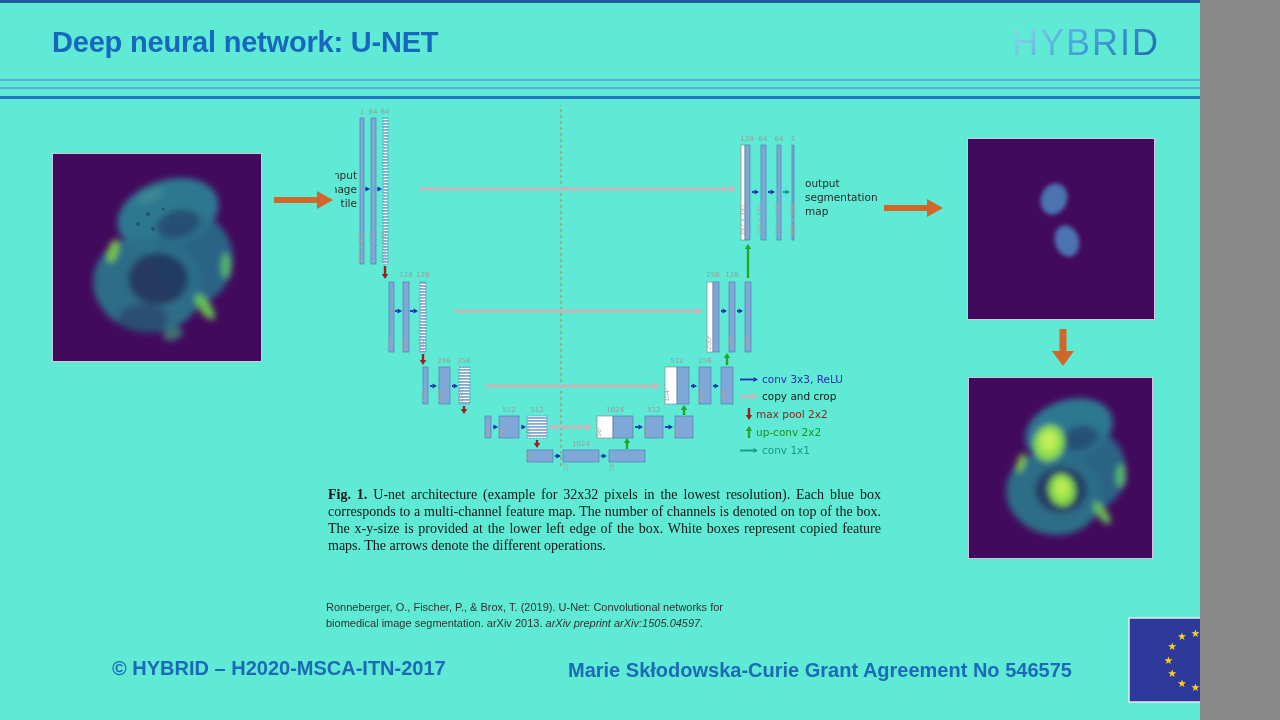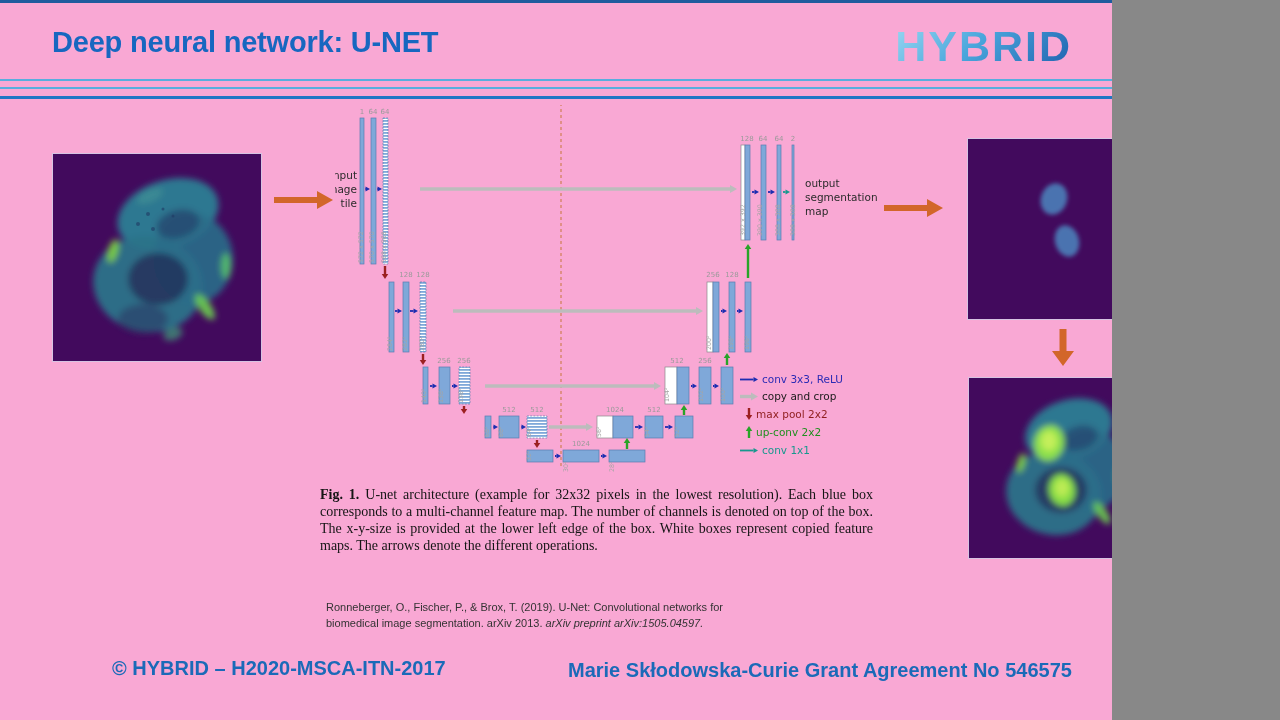--- a/index.html
+++ b/index.html
@@ -1,37 +1,37 @@
 <!DOCTYPE html>
 <html><head>
 <meta charset="utf-8">
 <style>
   html,body{margin:0;padding:0;}
   body{font-family:"Liberation Sans",sans-serif;background:#888;}
-  #slide{position:relative;width:1112px;height:720px;background:#f9a8d4;overflow:hidden;}
+  #slide{position:relative;width:1200px;height:720px;background:#5eead4;overflow:hidden;}
   .hline{position:absolute;left:0;width:1280px;}
   #topline{top:0;height:3px;background:#1f5c9e;}
   #sep1{top:79px;height:2px;background:#58aede;}
   #sep2{top:87px;height:2px;background:#58aede;}
   #sep3{top:96px;height:3px;background:#2176c4;}
   #title{position:absolute;left:52px;top:26px;font-size:29px;font-weight:bold;color:#1767c0;letter-spacing:-0.2px;}
-  #logo{position:absolute;right:40px;top:22px;font-size:43px;font-weight:bold;letter-spacing:2px;
+  #logo{position:absolute;right:40px;top:22px;font-size:36px;font-weight:normal;letter-spacing:2px;
         background:linear-gradient(135deg,#9ad9f2 0%,#4aa6dc 45%,#1f5fae 100%);
         -webkit-background-clip:text;background-clip:text;color:transparent;}
   .bioimg{position:absolute;border:1px solid #d6c3e2;}
   .oarrow{position:absolute;}
   
   .chan{font:7px "DejaVu Sans",sans-serif;fill:#9a9a9a;text-anchor:middle;}
   .size{font:6.3px "DejaVu Sans",sans-serif;fill:#a5a5a5;}
   .note{font:10.5px "DejaVu Sans",sans-serif;fill:#2b2b2b;}
   .legend-label{font:10.5px "DejaVu Sans",sans-serif;}
   .bar-b{fill:#7fa8d9;stroke:#5a7cb0;stroke-width:0.7;}
   .bar-w{fill:#ffffff;stroke:#8a8a8a;stroke-width:0.7;}
   .bar-h{fill:url(#hatch);stroke:#5a7cb0;stroke-width:0.7;stroke-dasharray:2 1.2;}
-  #caption{position:absolute;left:320px;top:487px;width:553px;font-family:"Liberation Serif",serif;
+  #caption{position:absolute;left:328px;top:487px;width:553px;font-family:"Liberation Serif",serif;
            font-size:14px;line-height:16.9px;color:#151515;text-align:justify;}
   .cap-bold{font-weight:bold;}
   #citation{position:absolute;left:326px;top:600px;width:530px;font-size:11px;line-height:1.45;color:#333;}
   .footer-text{position:absolute;font-size:20px;font-weight:bold;color:#1b6ab8;}
   #footer-copy{left:64px;top:657px;margin-left:48px;}
   #footer-grant{left:568px;top:659px;}
   #eu-flag{position:absolute;left:1128px;top:617px;}
   .eu-star{font-size:10.5px;fill:#fbd116;font-family:"DejaVu Sans",sans-serif;}
   #speaker{position:absolute;left:1218px;top:636px;}
 </style>

